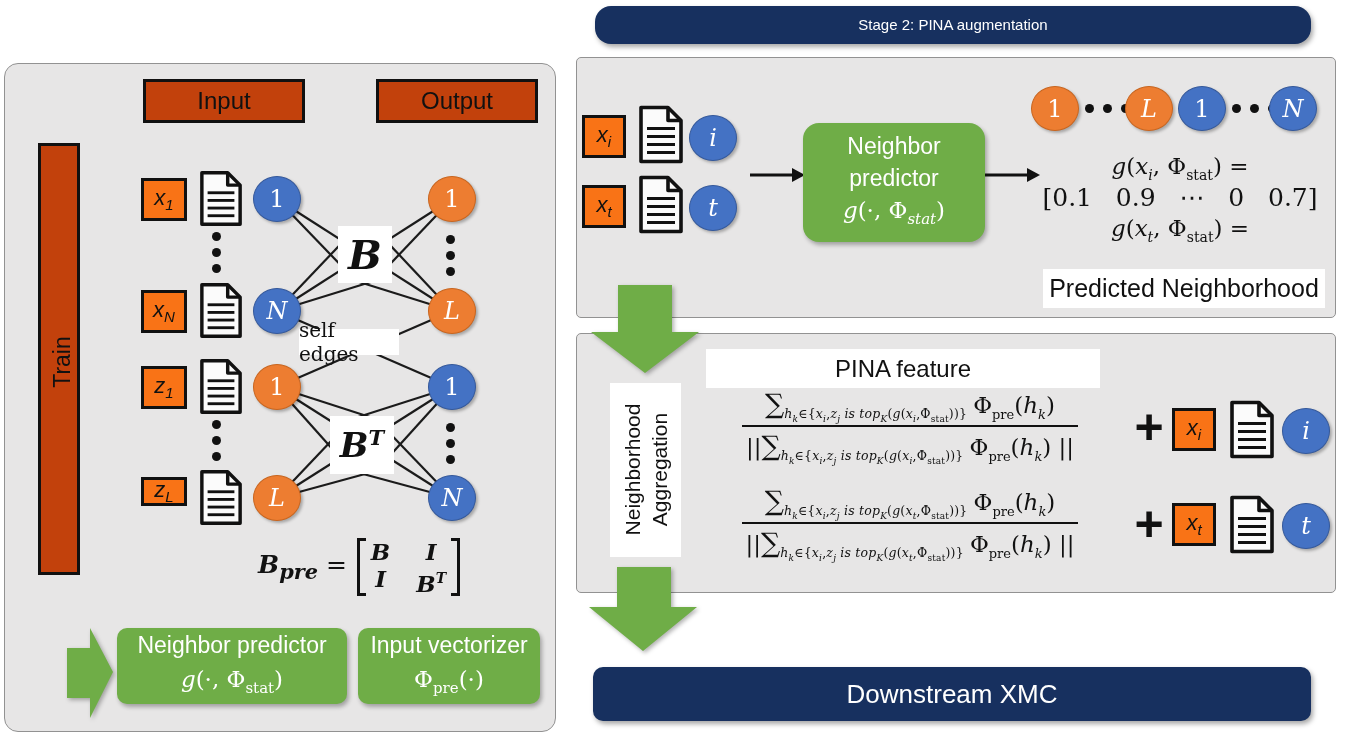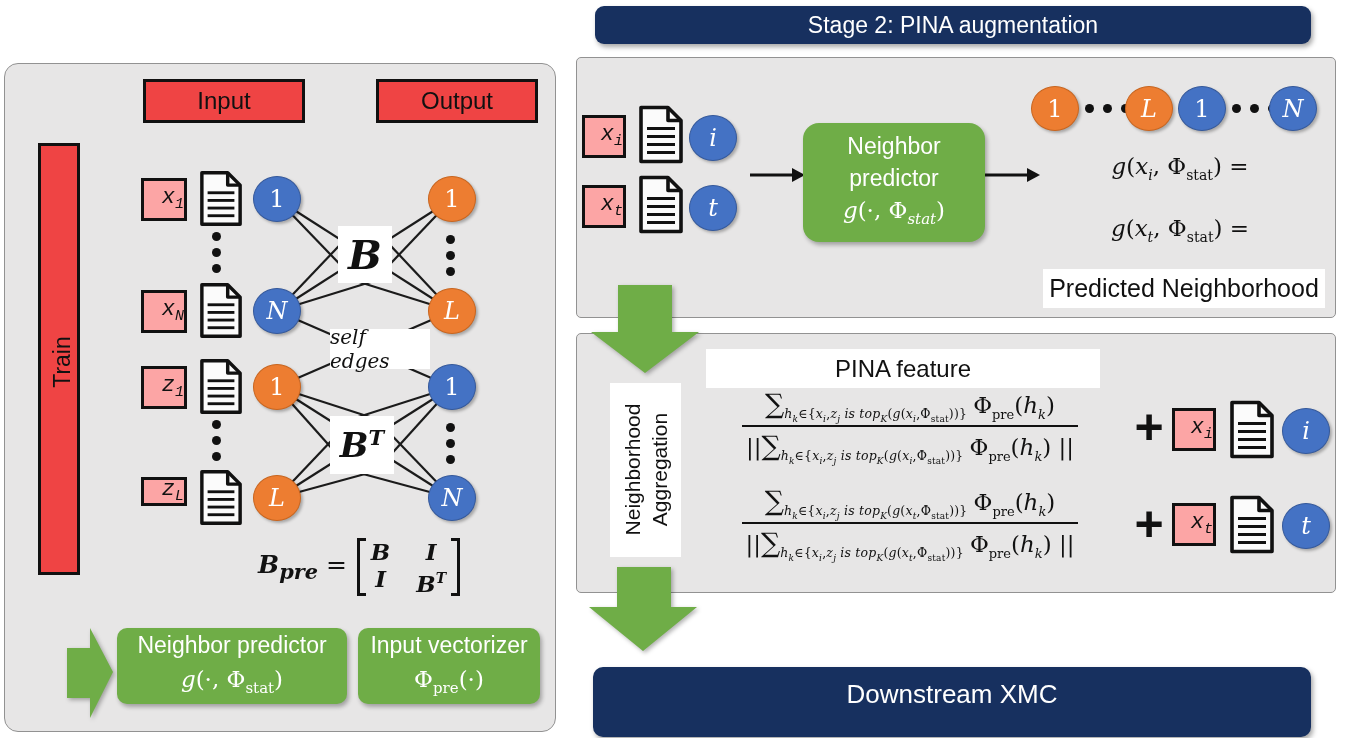--- a/index.html
+++ b/index.html
@@ -8,53 +8,53 @@
   .abs{position:absolute;}
   
   .panel{background:#e7e6e6;border:1.6px solid #929292;box-sizing:border-box;}
   #panel1{left:4px;top:63px;width:552px;height:669px;border-radius:14px;}
   #panel2a{left:576px;top:57px;width:760px;height:261px;border-radius:5px;}
   #panel2b{left:576px;top:333px;width:760px;height:260px;border-radius:5px;}
   
   .navy{background:#17305f;color:#fff;text-align:center;border-radius:9px;
         box-shadow:2px 3px 5px rgba(0,0,0,.35);}
   #hdr1{left:143px;top:3px;width:392px;height:44px;line-height:44px;font-size:25px;}
-  #hdr2{left:595px;top:6px;width:716px;height:38px;line-height:38px;font-size:23px;}
-  #downstream{left:593px;top:667px;width:718px;height:70px;line-height:54px;font-size:26px;border-radius:10px;}
+  #hdr2{left:595px;top:6px;width:716px;height:38px;line-height:38px;font-size:15px;border-radius:16px;}
+  #downstream{left:593px;top:667px;width:718px;height:54px;line-height:54px;font-size:26px;border-radius:10px;}
   
   .obox{border:3.5px solid #111;box-sizing:border-box;display:flex;align-items:center;
-        justify-content:center;background:#ef4444;}
+        justify-content:center;background:#c2410c;}
   #inputBox{left:143px;top:79px;width:162px;height:44px;font-size:24px;}
   #outputBox{left:376px;top:79px;width:162px;height:44px;font-size:24px;}
   #trainBox{left:38px;top:143px;width:42px;height:432px;}
   #trainBox .rot{position:absolute;left:-195px;top:195px;width:432px;height:42px;line-height:42px;
                  text-align:center;font-size:23px;transform:rotate(-90deg);}
-  .xbox{border:3px solid #111;box-sizing:border-box;background:#fca5a5;display:flex;align-items:center;
-        justify-content:flex-end;font-family:Liberation Mono, monospace;font-style:italic;font-size:22px;}
+  .xbox{border:3px solid #111;box-sizing:border-box;background:#f97316;display:flex;align-items:center;
+        justify-content:center;font-family:Liberation Sans, sans-serif;font-style:italic;font-size:22px;}
   .xbox sub{font-size:15px;font-style:italic;}
   
   .circ{border-radius:50%;display:flex;align-items:center;justify-content:center;
         font-family:"DejaVu Serif",serif;font-size:24px;color:#fff;
         box-shadow:2px 2px 3px rgba(0,0,0,.28);box-sizing:border-box;}
   .blue{background:#4472c4;border:1.5px solid #35599b;}
   .orange{background:#ed7d31;border:1.5px solid #c8651f;}
   .it{font-style:italic;}
   
   .vdots{display:flex;flex-direction:column;gap:7px;}
   .vdots i,.hdots i{width:9px;height:9px;border-radius:50%;background:#111;display:block;}
   .hdots{display:flex;flex-direction:row;gap:9px;}
   
   .wbox{background:#fff;display:flex;align-items:center;justify-content:center;}
   #bBox{left:338px;top:226px;width:54px;height:57px;font-family:"DejaVu Serif",serif;
         font-weight:bold;font-style:italic;font-size:40px;}
   #btBox{left:330px;top:416px;width:64px;height:58px;font-family:"DejaVu Serif",serif;
          font-weight:bold;font-style:italic;font-size:34px;}
   #btBox sup{font-size:21px;}
-  #selfEdges{left:330px;top:329px;width:100px;height:40px;font-family:"DejaVu Serif",serif;
-             font-style:italic;font-size:20px;}
+  #selfEdges{left:299px;top:329px;width:100px;height:26px;font-family:"DejaVu Serif",serif;
+             font-size:20px;}
   
   #bpre{left:258px;top:534px;height:66px;display:flex;align-items:center;
         font-family:"DejaVu Serif",serif;}
   #bpre .lhs{font-size:25px;margin-right:10px;}
   .brk{width:9px;height:58px;border:3px solid #111;box-sizing:border-box;}
   .brk.l{border-right:none;margin-right:5px;}
   .brk.r{border-left:none;margin-left:5px;}
   .mat{display:grid;grid-template-columns:auto auto;column-gap:26px;
        font-weight:bold;font-style:italic;font-size:23px;line-height:27px;text-align:center;}
   .mat sup{font-size:14px;}
@@ -312,20 +312,21 @@
   <div class="abs hdots" style="left:1232px;top:104px">
       <i></i>
       <i></i>
       <i></i>
     </div>
   <div class="abs circ blue it" style="left:1269px;top:86px;width:48px;height:45px">
       <span>N</span>
     </div>
 
   <div class="abs m23" style="left:1040px;top:153px;width:280px"><i>g</i>(<i>x<sub>i</sub></i>, Φ<sub>stat</sub>) =</div>
+  <div class="abs vec" style="left:1030px;top:183px;width:300px">[0.1&nbsp;&nbsp;&nbsp;0.9&nbsp;&nbsp;&nbsp;⋯&nbsp;&nbsp;&nbsp;0&nbsp;&nbsp;&nbsp;0.7]</div>
   <div class="abs m23" style="left:1040px;top:215px;width:280px"><i>g</i>(<i>x<sub>t</sub></i>, Φ<sub>stat</sub>) =</div>
   <div class="abs wbox" id="predBox">
       <span>Predicted Neighborhood</span>
     </div>
 
   <svg class="abs garrow" style="left:585px;top:285px" width="120" height="95">
     <polygon points="33,0 87,0 87,47 114,47 60,88 6,47 33,47" fill="#6fad47"></polygon>
   </svg>
 
   <div class="abs wbox" id="pinaBox">

